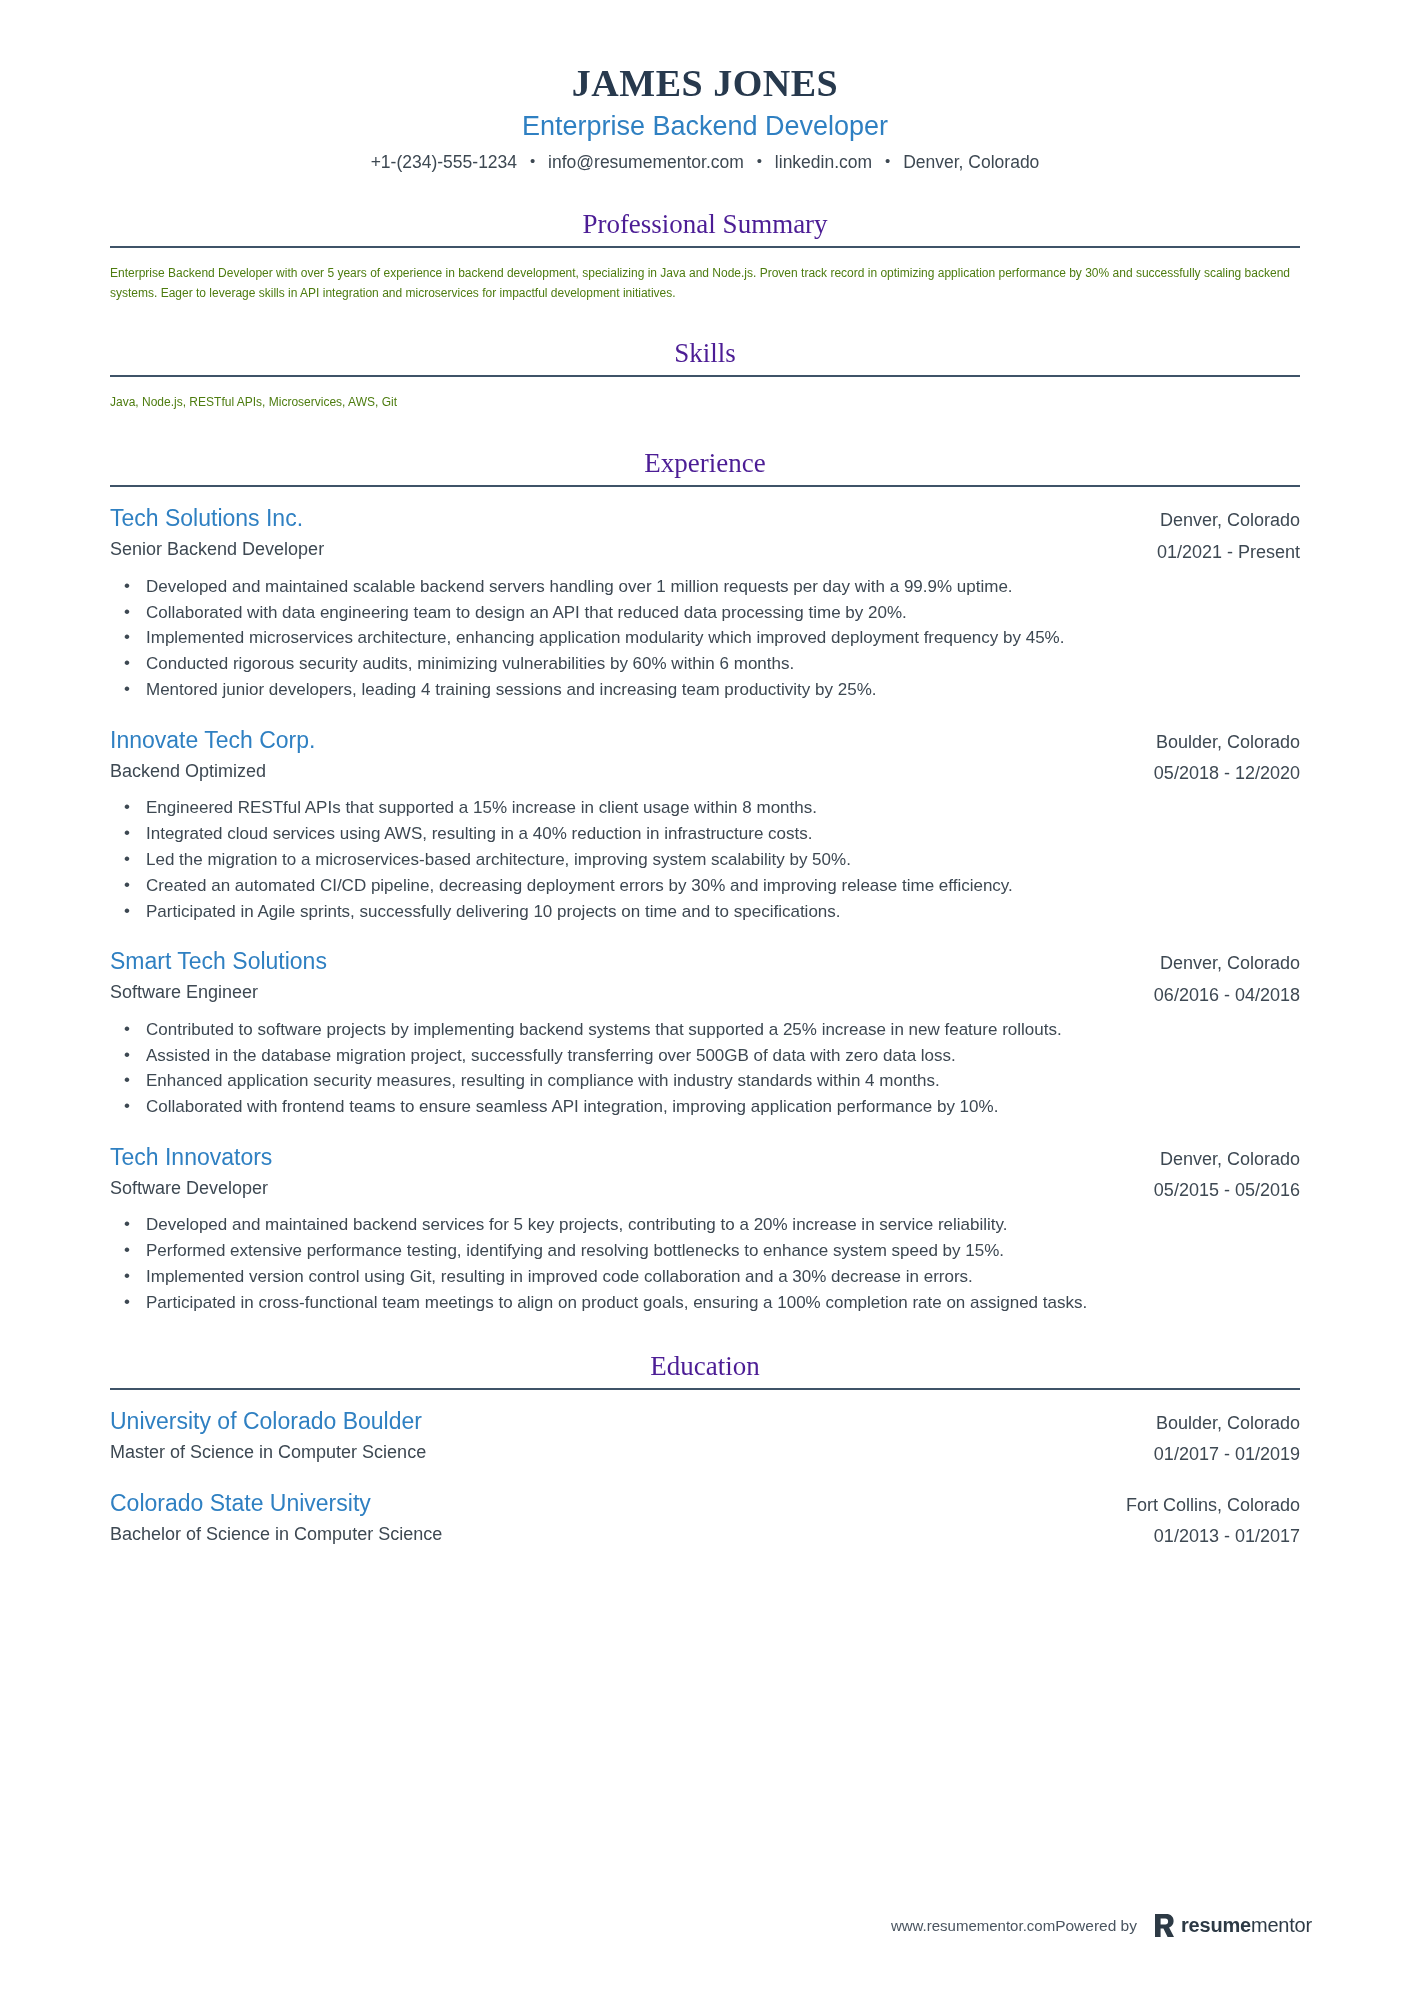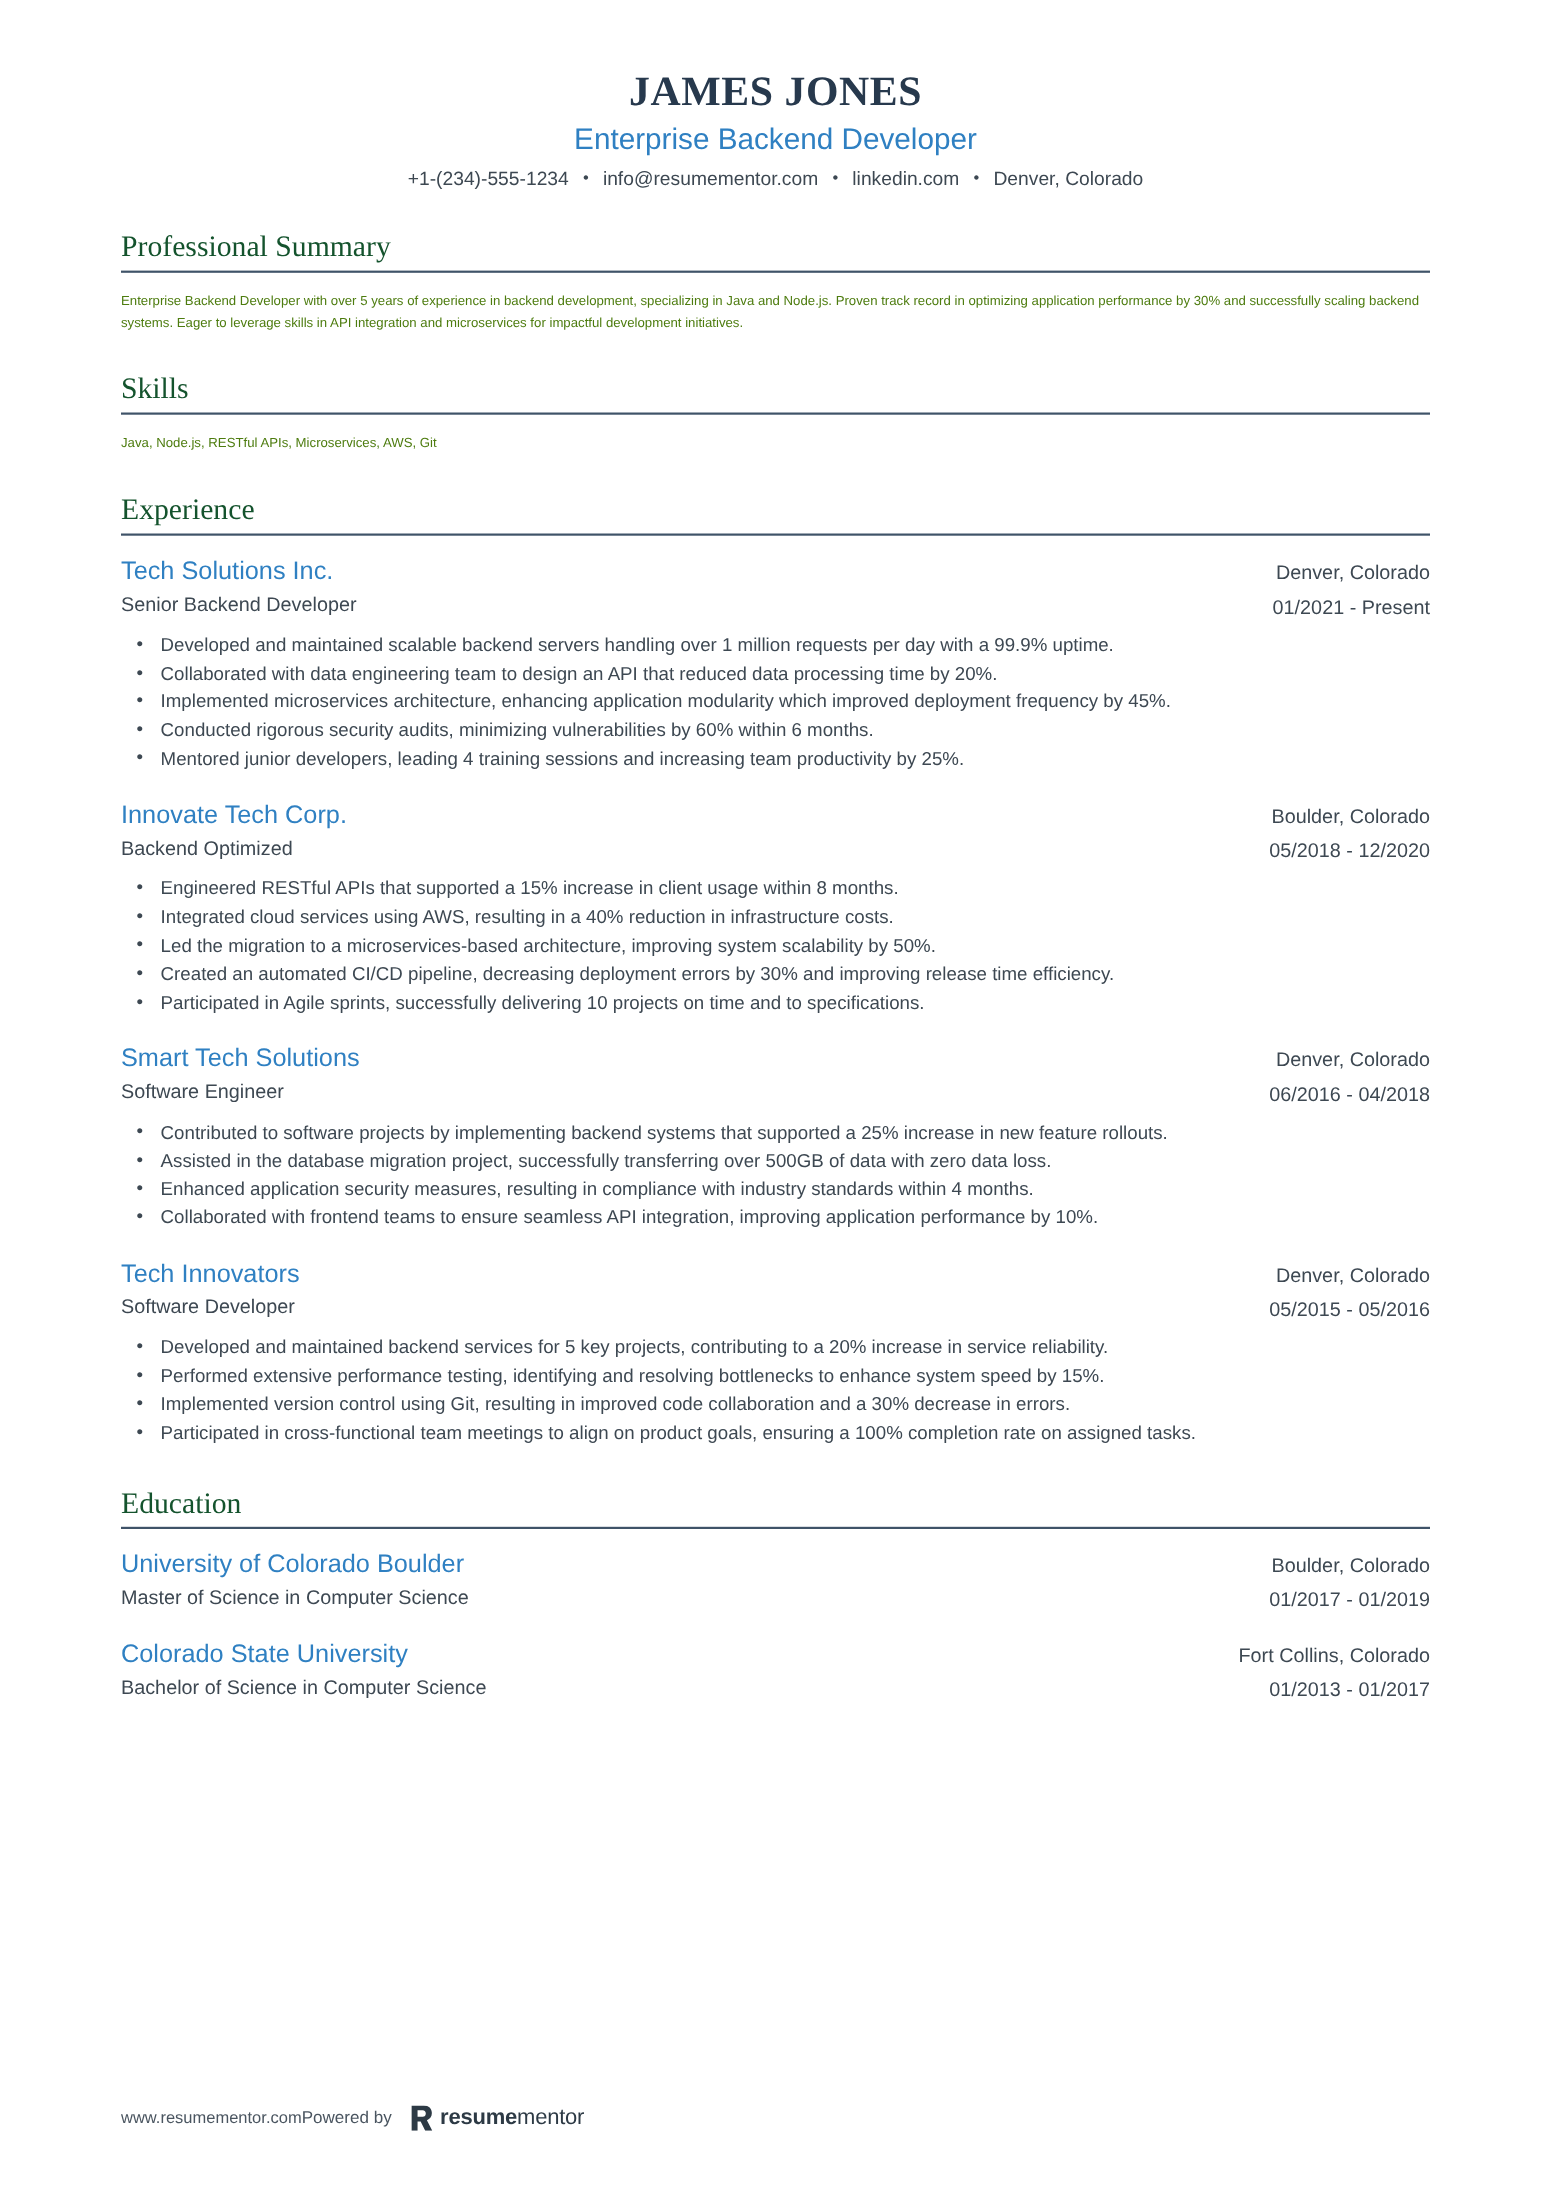--- a/index.html
+++ b/index.html
@@ -58,21 +58,22 @@
     vertical-align: 2px;
   }
 
   
   .section {
     margin-top: 34px;
   }
   .section-title {
     font-family: "Liberation Serif", serif;
     font-size: 27px;
-    color: #14532d;
+    color: #4c1d95;
+    text-align: center;
     margin: 0 0 6px 0;
     line-height: 1.2;
     font-weight: 400;
   }
   .section-rule {
     border: 0;
     border-top: 2px solid #3f5368;
     margin: 0 0 16px 0;
   }
 
@@ -142,24 +143,24 @@
     font-size: 17px;
   }
 
   .edu-entry { margin-bottom: 20px; }
   .edu-entry:last-child { margin-bottom: 0; }
 
   
   .footer {
     position: absolute;
     left: 110px;
-    right: 116px;
+    right: 98px;
     bottom: 58px;
     display: flex;
-    justify-content: flex-start;
+    justify-content: flex-end;
     align-items: center;
   }
   .footer-url {
     font-size: 15px;
     color: #4a5560;
   }
   .footer-right {
     display: flex;
     align-items: center;
     gap: 18px;

